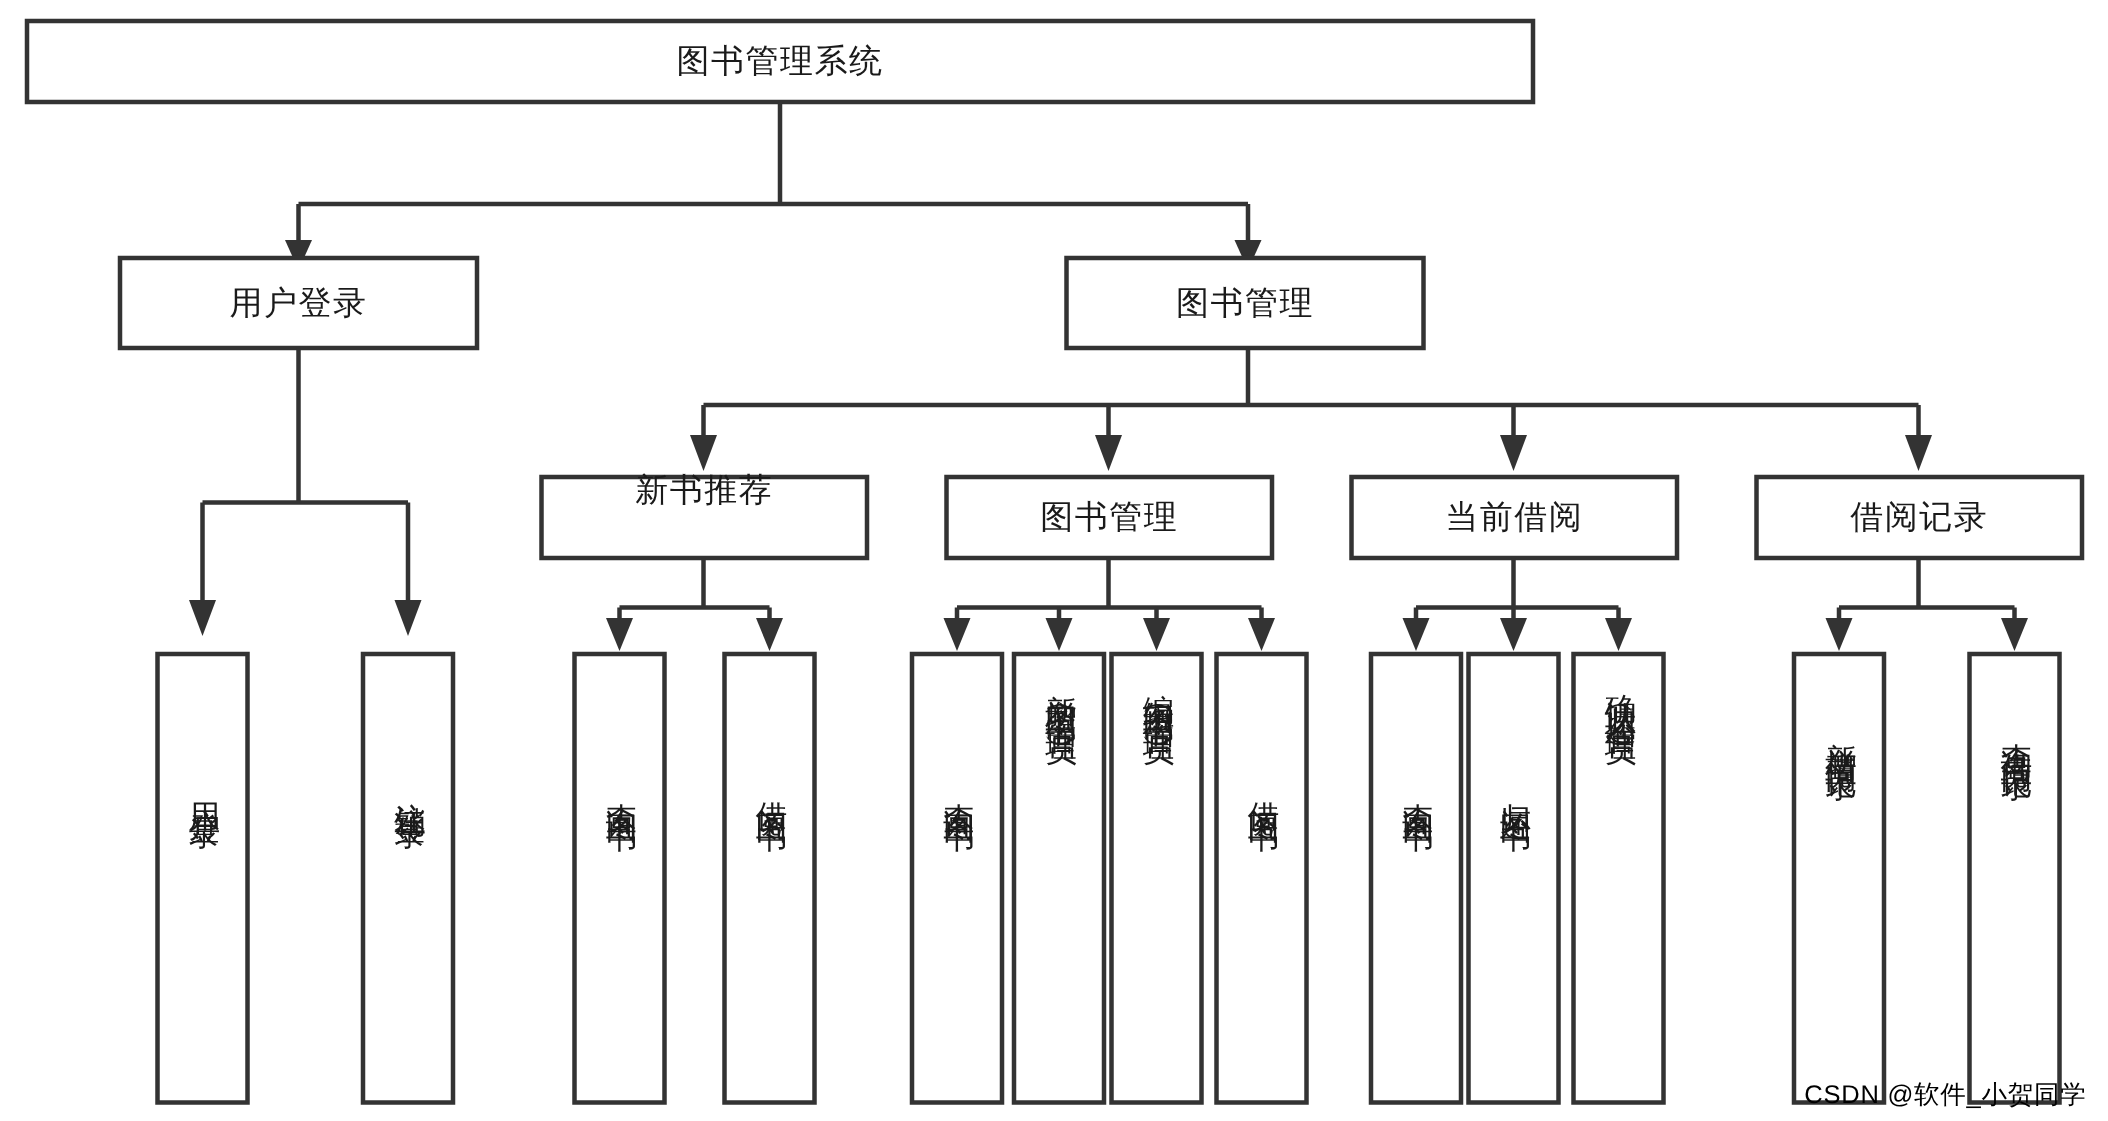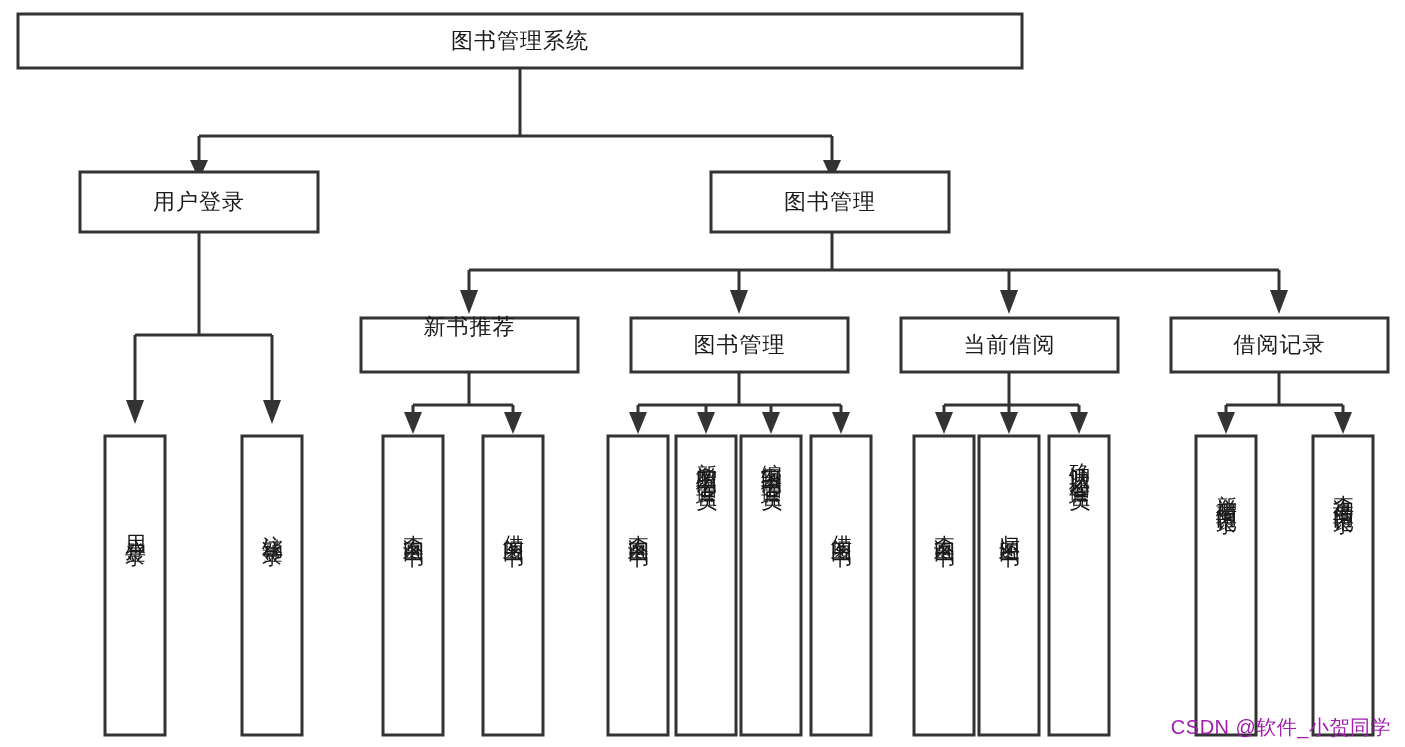--- a/index.html
+++ b/index.html
@@ -78,22 +78,22 @@
     font-size: 22px;
     color: #1a1a1a;
     letter-spacing: 1px;
     white-space: nowrap;
   }
   #watermark {
     position: absolute;
     right: 14px;
     bottom: 6px;
     font-family: "Liberation Sans", "DejaVu Sans", sans-serif;
-    font-size: 20px;
-    color: #a21caf;
+    font-size: 17px;
+    color: #000000;
     letter-spacing: 0.5px;
     white-space: nowrap;
     pointer-events: none;
   }
 </style>
 </head>
 <body>
 
 <div id="diagram-root">
 

